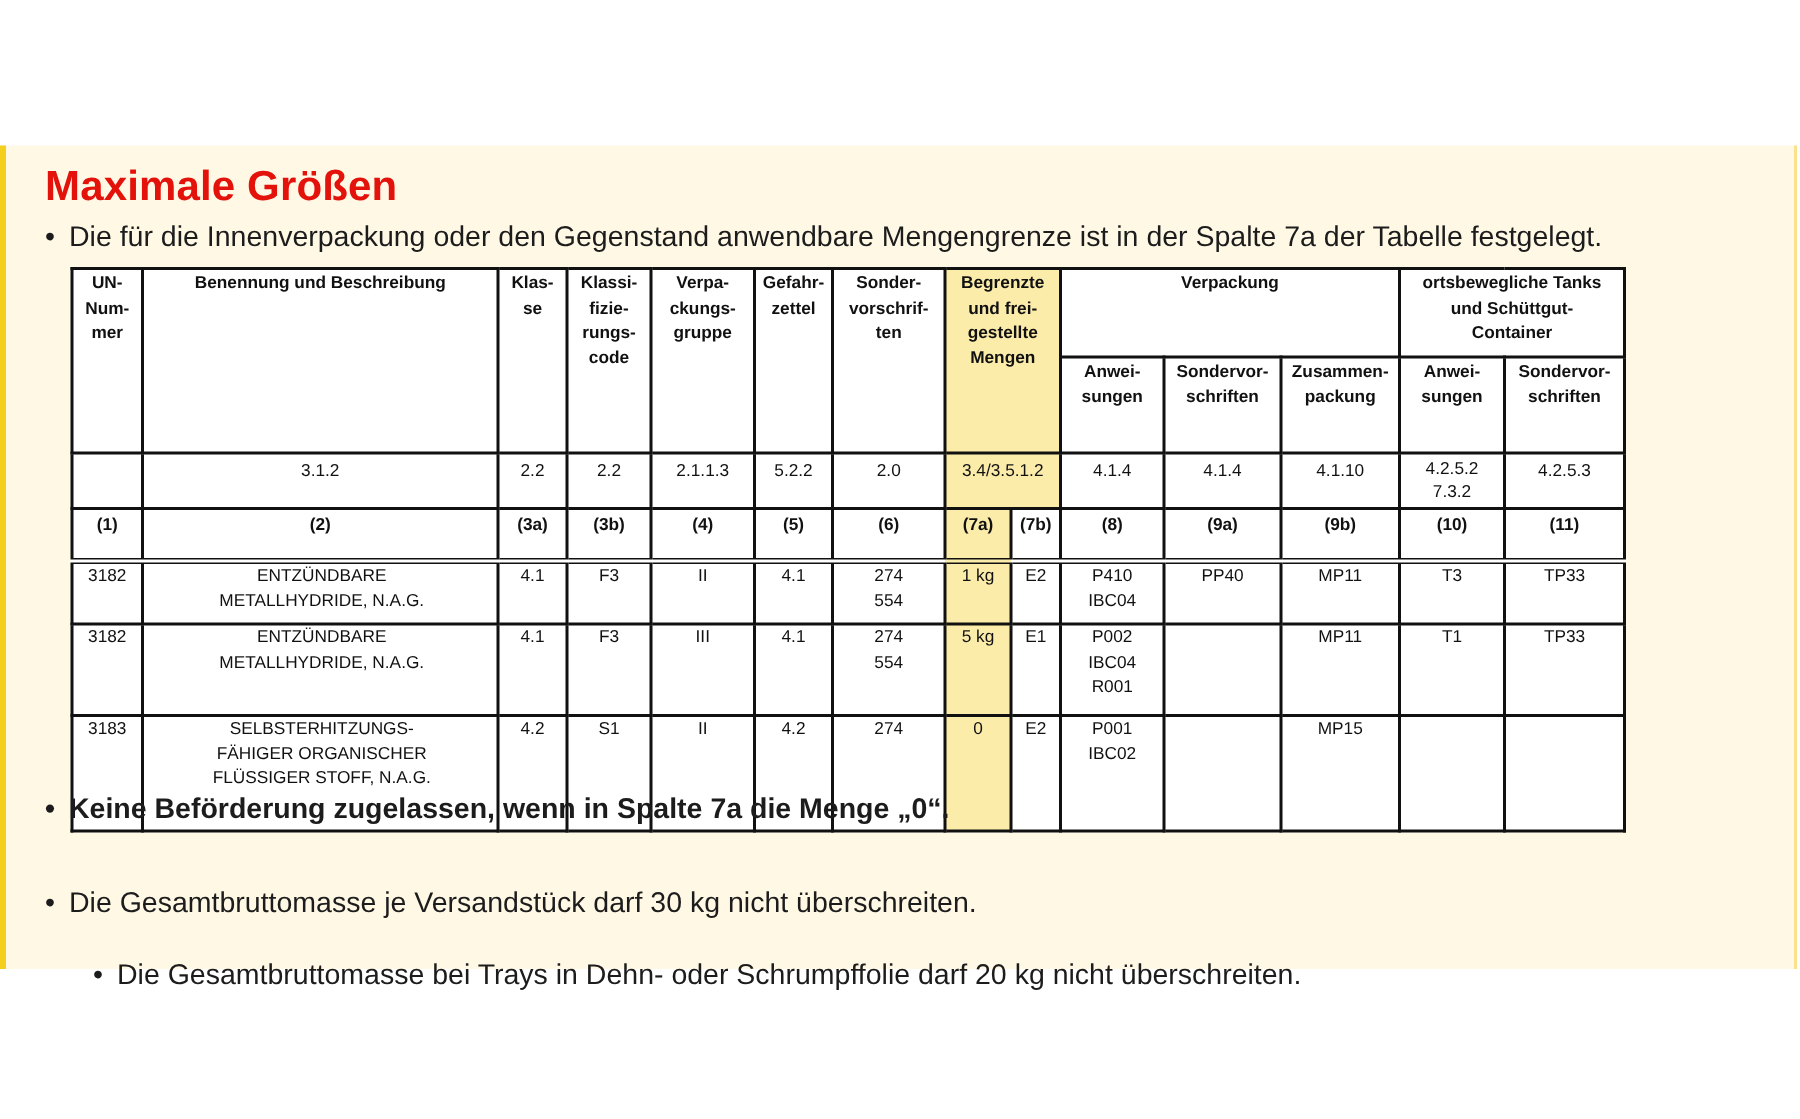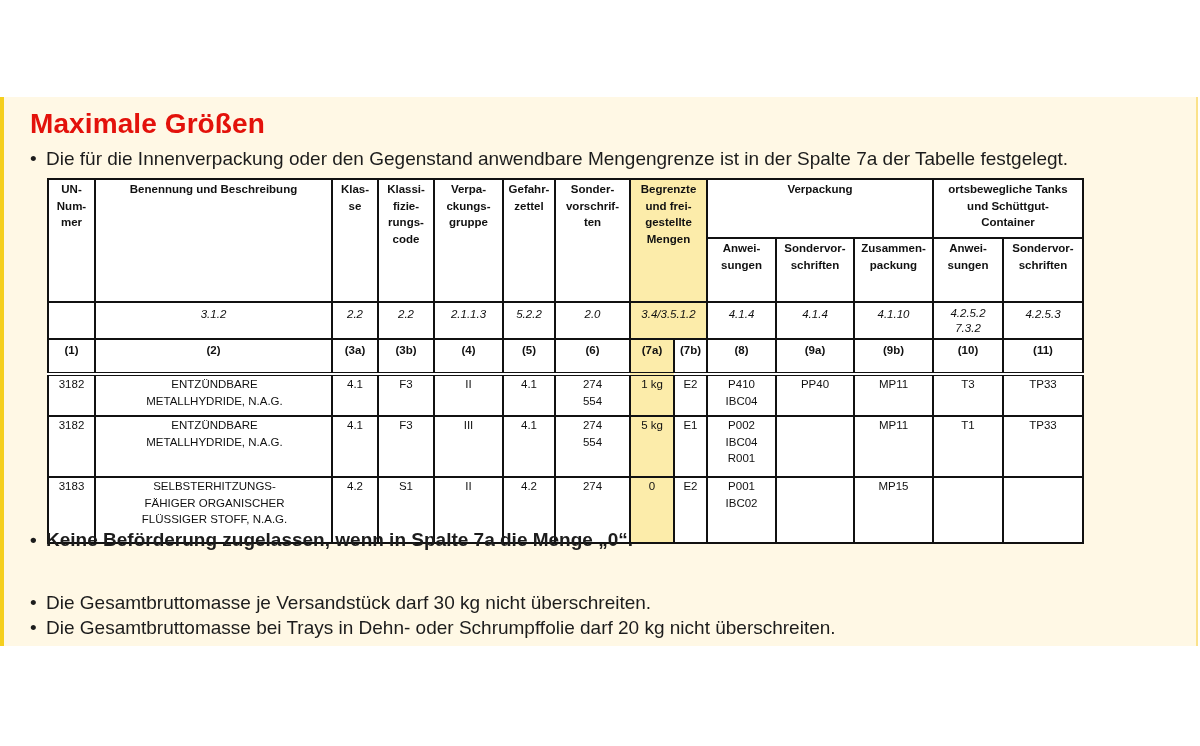--- a/index.html
+++ b/index.html
@@ -24,21 +24,21 @@
   .bullet .dot { display:inline-block; width:16px; }
   table.adr {
     position:absolute; left:47px; top:178px; border-collapse:collapse;
     background:#ffffff; table-layout:fixed;
   }
   table.adr td {
     border:2px solid #111; padding:0; vertical-align:top; text-align:center;
     font-size:11.5px; line-height:16.5px; color:#111;
   }
   .h { font-weight:bold; padding-top:1px !important; }
-  .ref { font-size:11.5px; color:#444; padding-top:3px !important;font-style:italic; }
+  .ref { font-size:11.5px; color:#444; padding-top:3px !important; }
   .num { font-weight:bold; padding-top:2px !important; }
   .cell { font-size:14.5px; line-height:20px; color:#111; padding-top:0 !important; }
   .name { text-align:center; padding-left:2px !important; }
   .hl { background:#fcecaa !important; }
   tr.sep td { border-top:4px double #111; }
 </style>
 </head>
 <body>
 
 <div class="panel"></div>
@@ -173,21 +173,21 @@
     <td class="cell hl">5 kg</td>
     <td class="cell">E1</td>
     <td class="cell" style="white-space:pre-line">P002
 IBC04
 R001</td>
     <td class="cell"></td>
     <td class="cell">MP11</td>
     <td class="cell">T1</td>
     <td class="cell">TP33</td>
   </tr>
-  <tr style="height:66px">
+  <tr style="height:77px">
     <td class="cell">3183</td>
     <td class="cell name" style="white-space:pre-line">SELBSTERHITZUNGS-
 FÄHIGER ORGANISCHER
 FLÜSSIGER STOFF, N.A.G.</td>
     <td class="cell">4.2</td>
     <td class="cell">S1</td>
     <td class="cell">II</td>
     <td class="cell">4.2</td>
     <td class="cell" style="white-space:pre-line">274</td>
     <td class="cell hl">0</td>
@@ -201,15 +201,15 @@
   </tr>
 </tbody>
   </table>
 
 <div class="bullet" style="top:529px;font-weight:bold;">
   <span class="dot">•</span><span>Keine Beförderung zugelassen, wenn in Spalte 7a die Menge „0“.</span>
 </div>
 <div class="bullet" style="top:578px;margin-top:14px;">
   <span class="dot">•</span><span>Die Gesamtbruttomasse je Versandstück darf 30 kg nicht überschreiten.</span>
 </div>
-<div class="bullet" style="top:617px;">
+<div class="bullet" style="top:640px;margin-left:32px;">
   <span class="dot">•</span><span>Die Gesamtbruttomasse bei Trays in Dehn- oder Schrumpffolie darf 20 kg nicht überschreiten.</span>
 </div>
 
 </body></html>

